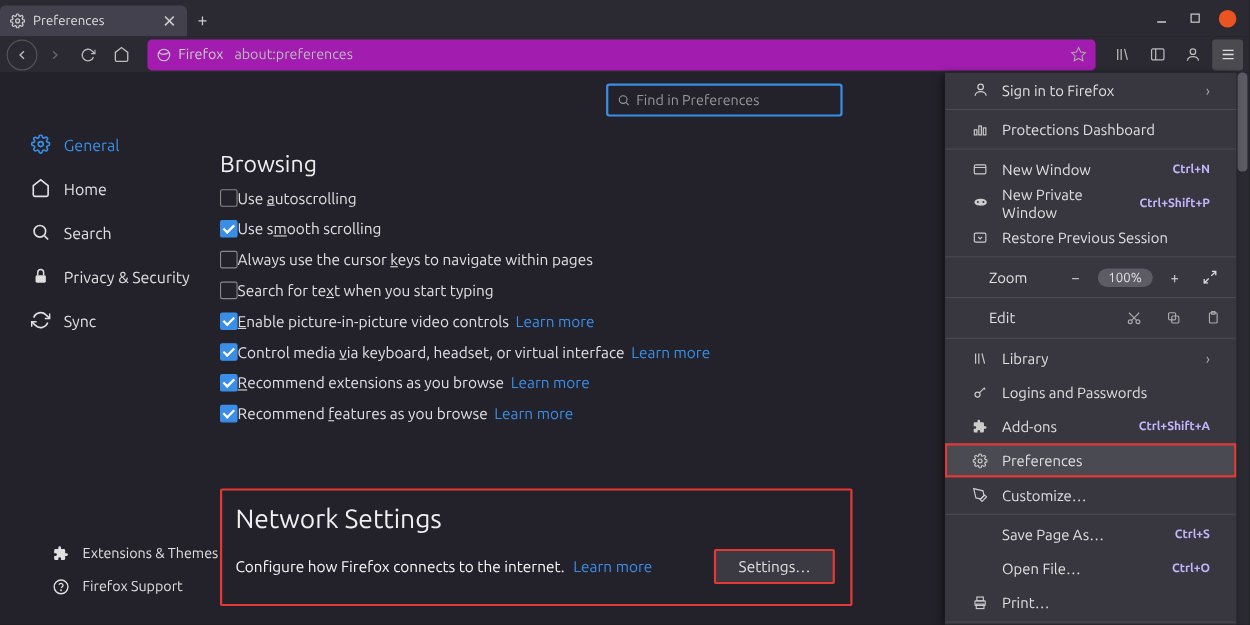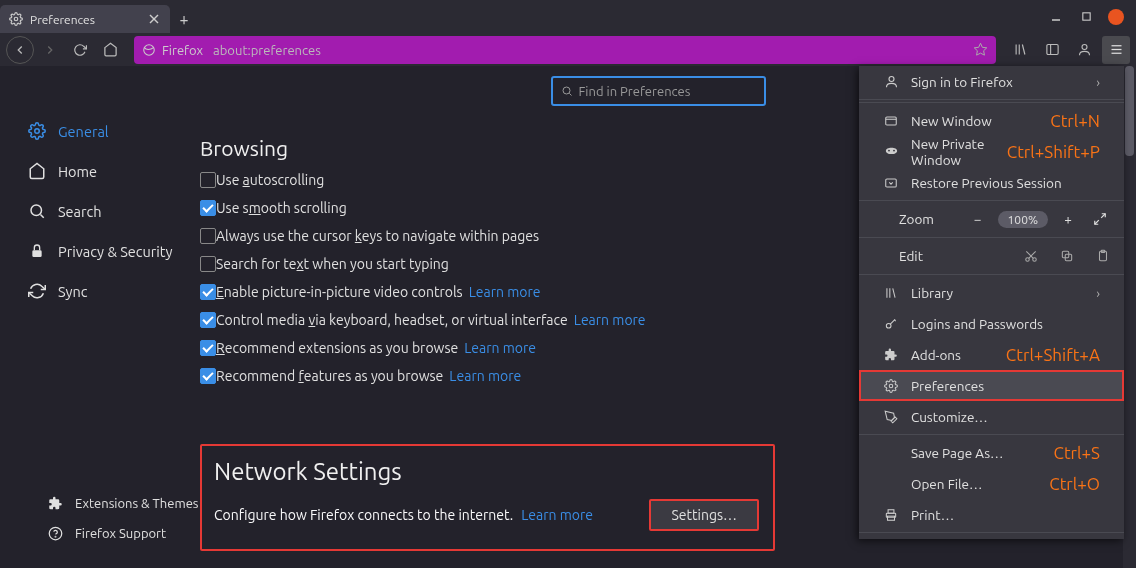--- a/index.html
+++ b/index.html
@@ -55,21 +55,21 @@
 .settings-btn{margin-left:auto;border:2px solid #e53935;background:#3b3a42;color:#e0e0e0;padding:6px 20px;border-radius:2px;cursor:pointer;font-size:14px;}
 
 .scrollbar{position:absolute;right:0;top:66px;bottom:0;width:13px;background:#2b2a33;}
 .scroll-thumb{position:absolute;right:2px;top:0;width:9px;height:90px;background:#5c5b66;border-radius:4px;}
 
 
 .appmenu{position:absolute;right:12px;top:66px;width:265px;background:#38373f;box-shadow: -2px 2px 8px rgba(0,0,0,0.6);z-index:10;font-size:13.5px;color:#e0e0e0;padding-bottom:4px;max-height:502px;overflow:hidden;}
 .menu-item{display:flex;align-items:center;height:31px;padding:0 24px;gap:12px;cursor:pointer;}
 .menu-item .mi-icon{width:16px;height:16px;display:flex;align-items:center;justify-content:center;color:#ccc;flex-shrink:0;}
 .menu-item .mi-label{flex:1;}
-.menu-item .mi-shortcut{color:#f97316;font-size:17px;}
+.menu-item .mi-shortcut{color:#c4b5fd;font-size:11px;font-weight:bold;}
 .menu-item .mi-chevron{color:#aaa;}
 .menu-sep{height:1px;background:#4a4a52;margin:2px 0;}
 .zoom-row{display:flex;align-items:center;height:32px;padding:0 12px;gap:8px;}
 .zoom-row .zl{flex:0 0 auto;margin-left:28px;}
 .zoom-row .zbtn{width:24px;height:24px;display:flex;align-items:center;justify-content:center;cursor:pointer;color:#ddd;}
 .zoom-row .zval{background:#5c5b66;border-radius:10px;padding:2px 10px;font-size:12px;}
 .zoom-row .spacer{flex:1;}
 .edit-row{display:flex;align-items:center;height:32px;padding:0 12px;gap:18px;}
 .edit-row .el{margin-left:28px;flex:1;}
 .edit-row .eicon{width:18px;height:18px;display:flex;align-items:center;justify-content:center;color:#aaa;cursor:pointer;}
@@ -320,20 +320,30 @@
     <span class="mi-icon">
         <svg width="15" height="15" viewBox="0 0 24 24" fill="none" stroke="currentColor" stroke-width="1.8">
           <circle cx="12" cy="8" r="4"></circle>
           <path d="M4 21c0-4 4-6 8-6s8 2 8 6"></path>
         </svg>
       </span>
     <span class="mi-label">Sign in to Firefox</span>
     <span class="mi-chevron">›</span>
   </div>
   <div class="menu-sep"></div>
+  <div class="menu-item">
+    <span class="mi-icon">
+        <svg width="14" height="14" viewBox="0 0 24 24" fill="none" stroke="currentColor" stroke-width="1.8">
+          <rect x="3" y="12" width="4" height="8"></rect>
+          <rect x="10" y="6" width="4" height="14"></rect>
+          <rect x="17" y="9" width="4" height="11"></rect>
+        </svg>
+      </span>
+    <span class="mi-label">Protections Dashboard</span>
+  </div>
   <div class="menu-sep"></div>
   <div class="menu-item">
     <span class="mi-icon">
         <svg width="14" height="14" viewBox="0 0 24 24" fill="none" stroke="currentColor" stroke-width="1.8">
           <rect x="3" y="5" width="18" height="14" rx="2"></rect>
           <line x1="3" y1="9" x2="21" y2="9"></line>
         </svg>
       </span>
     <span class="mi-label">New Window</span>
     <span class="mi-shortcut">Ctrl+N</span>

